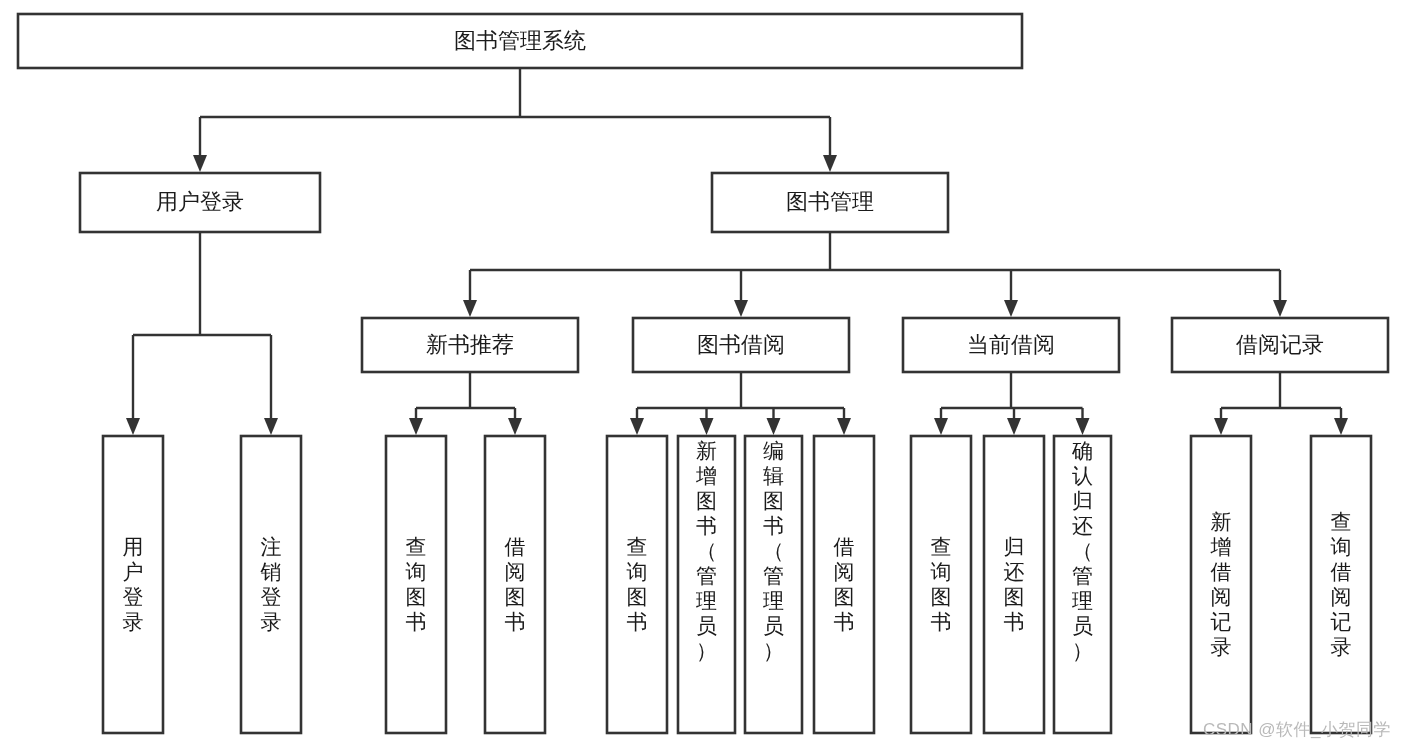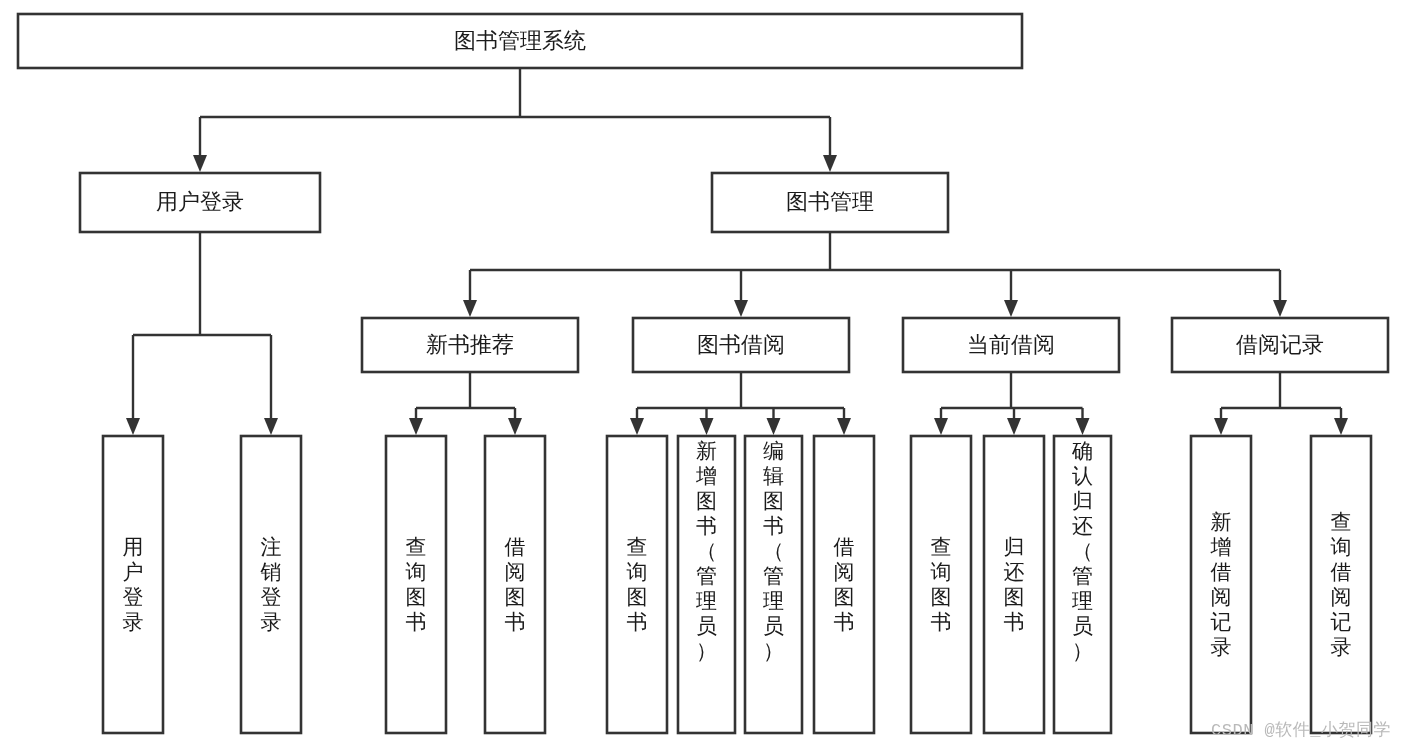--- a/index.html
+++ b/index.html
@@ -47,21 +47,21 @@
   .node-label-vertical {
     font-family: "Liberation Sans", "DejaVu Sans", sans-serif;
     fill: #1b1b1b;
     font-size: 21px;
     text-anchor: middle;
   }
   .watermark {
     position: absolute;
     right: 14px;
     bottom: 6px;
-    font-family: Liberation Mono, monospace;
+    font-family: Liberation Sans, sans-serif;
     font-size: 17px;
     color: #b9b9b9;
     letter-spacing: 0.5px;
     white-space: nowrap;
     user-select: none;
   }
 </style>
 </head>
 <body>
 

